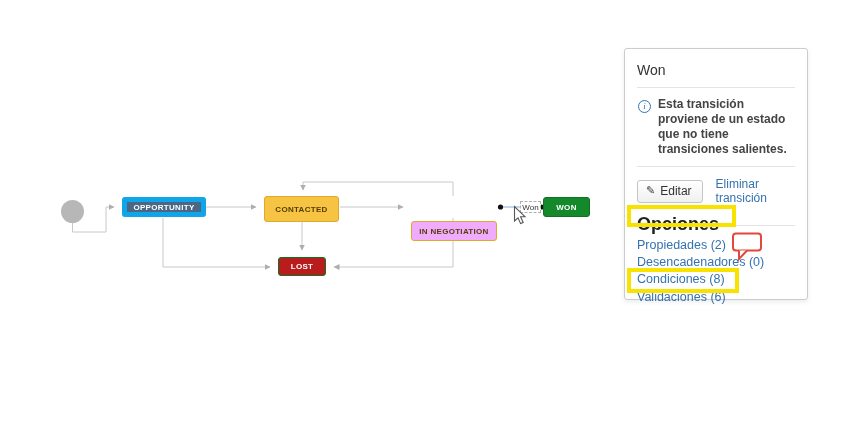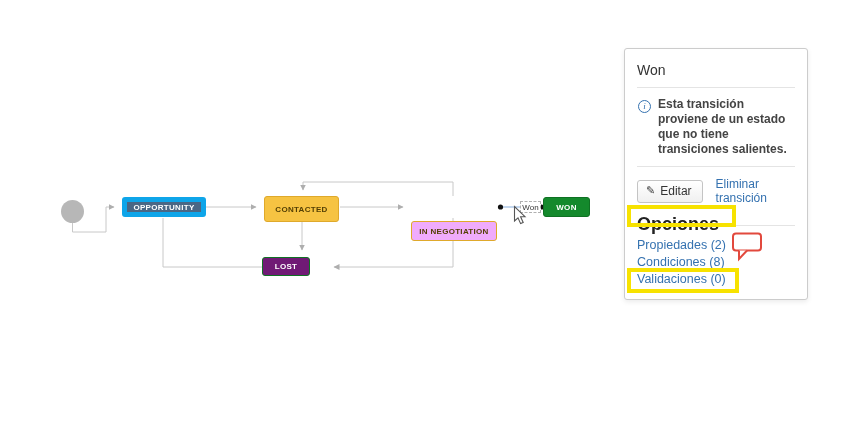--- a/index.html
+++ b/index.html
@@ -20,22 +20,22 @@
     border-radius:3px; cursor:move; white-space:nowrap;
   }
   .n-opportunity { left:122px; top:197px; width:84px; height:20px;
     background:#4a6785; border:5px solid #0ea5e9; color:#fff; }
   .n-contacted   { left:264px; top:196px; width:75px; height:26px;
     background:#f6c342; border:1px solid #dfa92b; color:#533f04; }
   .n-negotiation { left:411px; top:197px; width:86px; height:20px;
     background:#f0abfc; border:1px solid #dfa92b; color:#533f04;margin-top:24px; }
   .n-won         { left:543px; top:197px; width:47px; height:20px;
     background:#14892c; border:1px solid #0f7123; color:#fff; }
-  .n-lost        { left:262px; top:257px; width:48px; height:19px;
-    background:#701a75; border:1px solid #0f7123; color:#fff; }
+  .n-lost        { left:278px; top:257px; width:48px; height:19px;
+    background:#b91c1c; border:1px solid #0f7123; color:#fff; }
 
   .transition-label {
     position:absolute; left:520px; top:201px; width:21px; height:12px;
     background:#fff; border:1px dashed #b0b0b0; color:#333;
     font-size:8px; display:flex; align-items:center; justify-content:center;
     cursor:pointer;
   }
 
   .cursor-overlay { position:absolute; left:513px; top:205px; }
 
@@ -152,24 +152,27 @@
     <div class="options-head">
       <span class="options-title">Opciones</span>
       <span class="rule"></span>
     </div>
 
     <div class="options-list">
       <div class="opt-row">
         <a class="link">Propiedades (2)</a>
       </div>
       <div class="opt-row">
+        <a class="link">Desencadenadores (0)</a>
+      </div>
+      <div class="opt-row">
         <a class="link">Condiciones (8)</a>
       </div>
       <div class="opt-row">
-        <a class="link">Validaciones (0)</a>
+        <a class="link">Validaciones (6)</a>
       </div>
     </div>
 
     <div class="hl-box hl-1"></div>
     <div class="hl-box hl-2"></div>
   </div>
 
   <svg class="speech-bubble" width="34" height="31">
     <rect x="2" y="2.5" width="28" height="17" rx="3" fill="none" stroke="#e2493d" stroke-width="2"></rect>
     <path d="M8,19.5 L8,28 L16,19.5" fill="#ffffff" stroke="#e2493d" stroke-width="2"></path>

